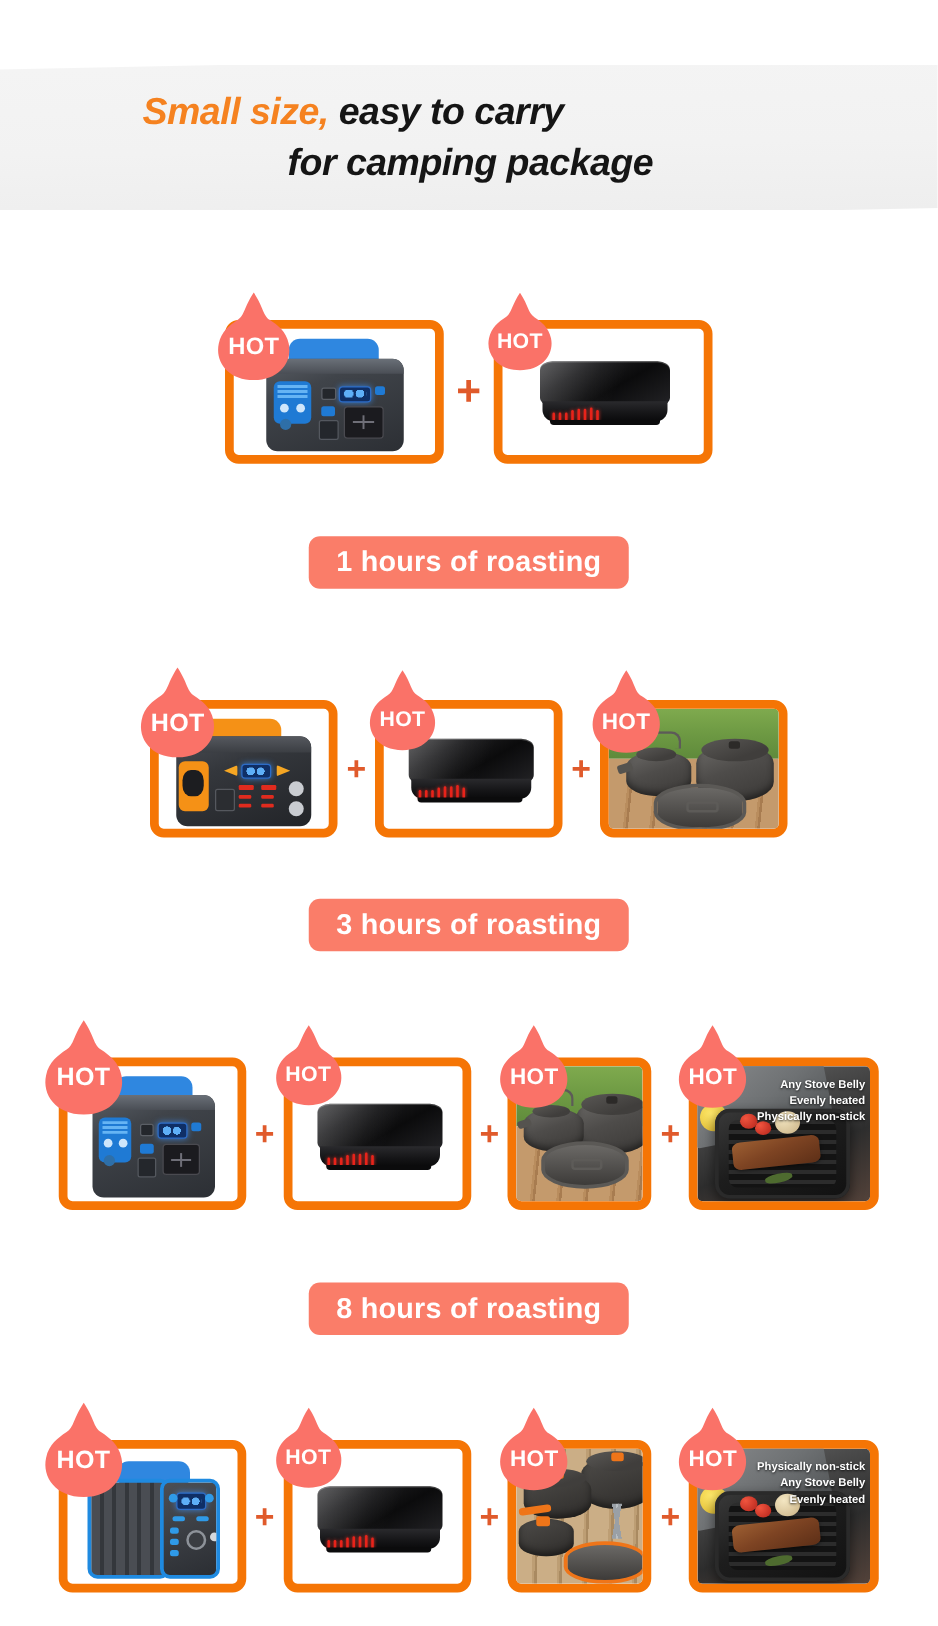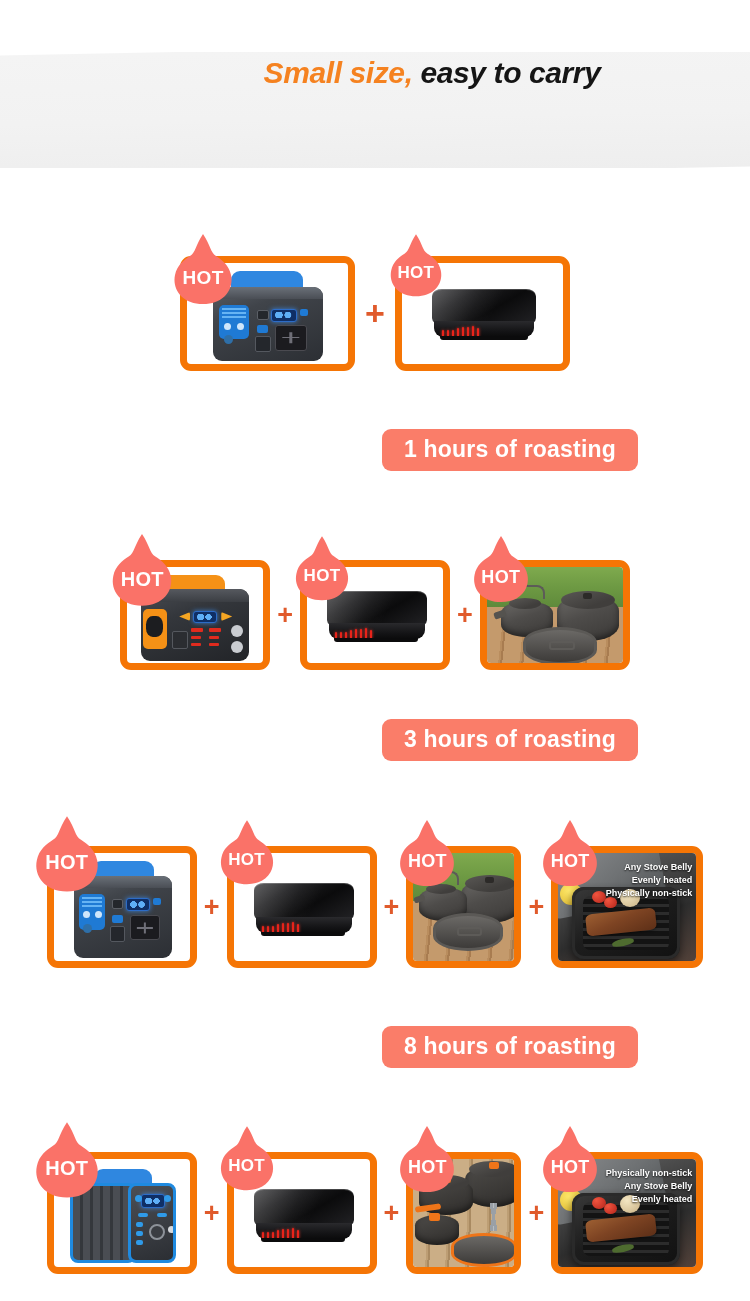--- a/index.html
+++ b/index.html
@@ -22,42 +22,42 @@
     position: absolute;
     left: -10px; top: -4px;
     width: 770px; height: 126px;
     background: linear-gradient(180deg,#f4f4f4 0%, #f2f2f2 55%, #eeeeee 100%);
     transform: skewY(-1.15deg);
   }
   .header-text {
     position: absolute;
     left: 0; top: 0;
     width: 750px; height: 116px;
-    display: flex; flex-direction: row;
+    display: flex; flex-direction: column;
     justify-content: center;
     padding-left: 66px;
   }
   .header-line {
     font-style: italic;
     font-weight: bold;
     font-size: 30px;
     letter-spacing: -0.4px;
     color: #151515;
     line-height: 1.38;
     white-space: nowrap;
   }
   .header-line.l1 { padding-left: 48px; }
   .header-line.l2 { padding-left: 164px; }
   .hl-orange { color: #F58220; }
 
   
   .pill-wrap {
     position: absolute;
-    left: 0; width: 638px;
-    display: flex; justify-content: flex-end;
+    left: 0; width: 750px;
+    display: flex; justify-content: center;
   }
   .pill {
     background: #FA7D69;
     color: #ffffff;
     font-weight: bold;
     font-size: 23px;
     letter-spacing: 0.2px;
     border-radius: 9px;
     padding: 9px 22px 10px 22px;
     white-space: nowrap;
@@ -308,20 +308,21 @@
 </style>
 </head>
 <body>
 
 <div class="header-banner">
   <div class="slant"></div>
   <div class="header-text">
     <div class="header-line l1">
       <span class="hl-orange">Small size,</span><span> easy to carry</span>
     </div>
+    <div class="header-line l2">for camping package</div>
   </div>
 </div>
 
 <div class="row" style="top:238px;height:150px;">
 
   <div class="cell">
     <div class="hot-badge" style="left:-12px;top:-24px;width:70px;height:78px;">
       <svg width="70" height="78" viewBox="0 0 70 78">
         <path d="M35 2 C27 14 28 20 22 24 C16 28 9 33 7 43 C4 57 14 72 35 72 C56 72 66 57 63 43 C61 33 54 28 48 24 C42 20 43 14 35 2 Z" fill="#FA7268"></path>
       </svg>

